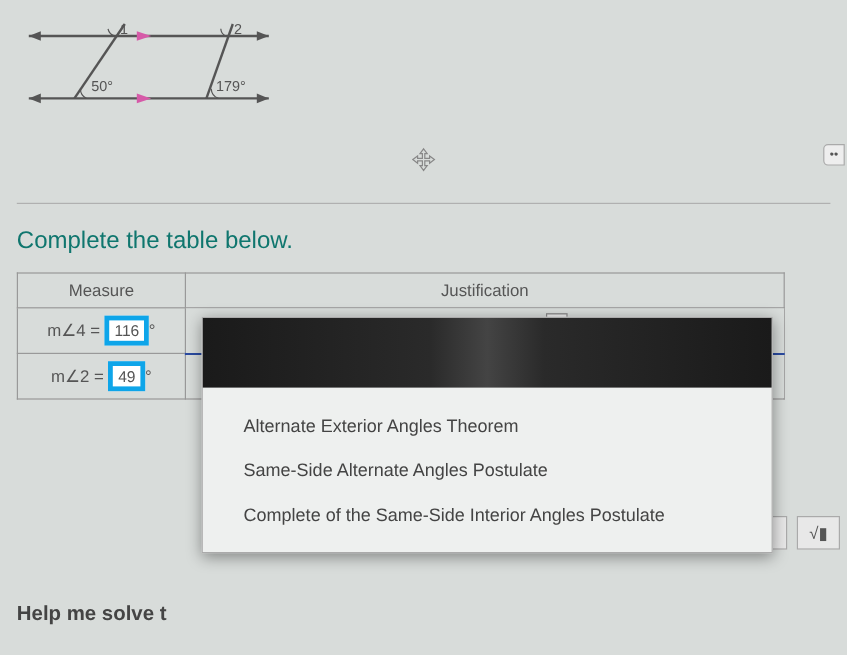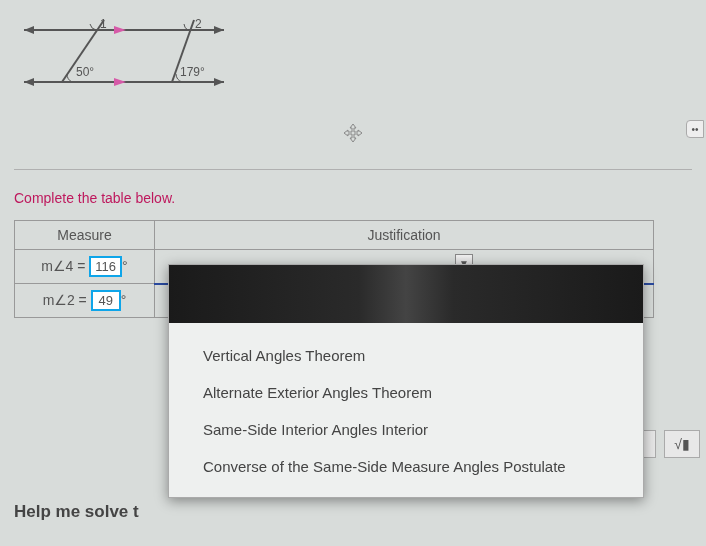--- a/index.html
+++ b/index.html
@@ -39,22 +39,22 @@
       display: inline-block;
       color: #888;
       font-size: 18px;
     }
     .divider {
       border: none;
       border-top: 1px solid #b0b0b0;
       margin: 4px 0 20px 0;
     }
     .instruction {
-      font-size: 14px;
-      color: #be185d;
+      font-size: 20px;
+      color: #0f766e;
       margin-bottom: 14px;
     }
     table.answer-table {
       border-collapse: collapse;
       width: 640px;
     }
     table.answer-table th {
       border: 1px solid #999;
       padding: 6px 8px;
       font-weight: normal;
@@ -66,21 +66,21 @@
       padding: 6px 8px;
       font-size: 14px;
       background: #d8dcda;
     }
     .measure-cell {
       white-space: nowrap;
       text-align: center;
     }
     .angle-box {
       display: inline-block;
-      border: 2px solid #0ea5e9;
+      border: 4px solid #0ea5e9;
       background: #fff;
       padding: 1px 4px;
       min-width: 30px;
       text-align: center;
       font-size: 13px;
     }
     .justification-cell {
       position: relative;
       height: 30px;
     }
@@ -231,24 +231,23 @@
       </td>
       <td class="justification-cell"></td>
     </tr>
   </tbody>
     </table>
 </div>
 
 <div class="dropdown-panel">
   <div class="dropdown-black"></div>
   <div class="dropdown-options">
-    <div class="dropdown-option">Vertical Angles Theorem</div>
     <div class="dropdown-option">Alternate Exterior Angles Theorem</div>
-    <div class="dropdown-option">Same-Side Interior Angles Interior</div>
-    <div class="dropdown-option">Converse of the Same-Side Measure Angles Postulate</div>
+    <div class="dropdown-option">Same-Side Alternate Angles Postulate</div>
+    <div class="dropdown-option">Complete of the Same-Side Interior Angles Postulate</div>
   </div>
 </div>
 
 <div class="help-link">Help me solve t</div>
 
 <div class="right-tools">
   <div class="tool-btn">▮</div>
   <div class="tool-btn">√▮</div>
 </div>
 

